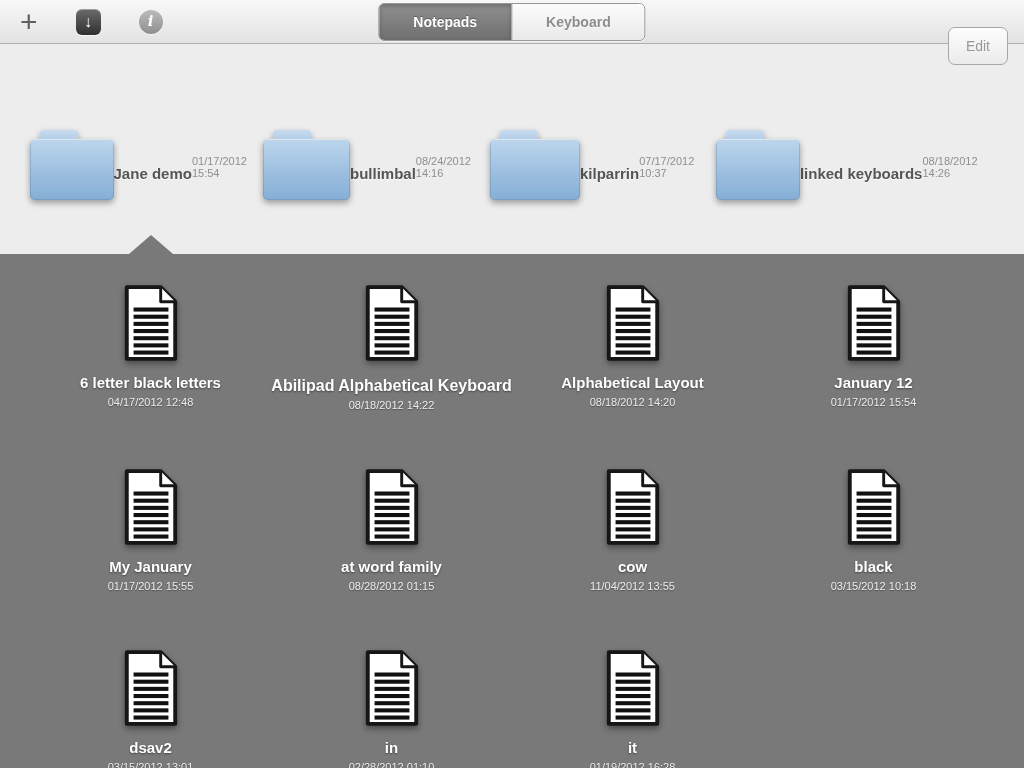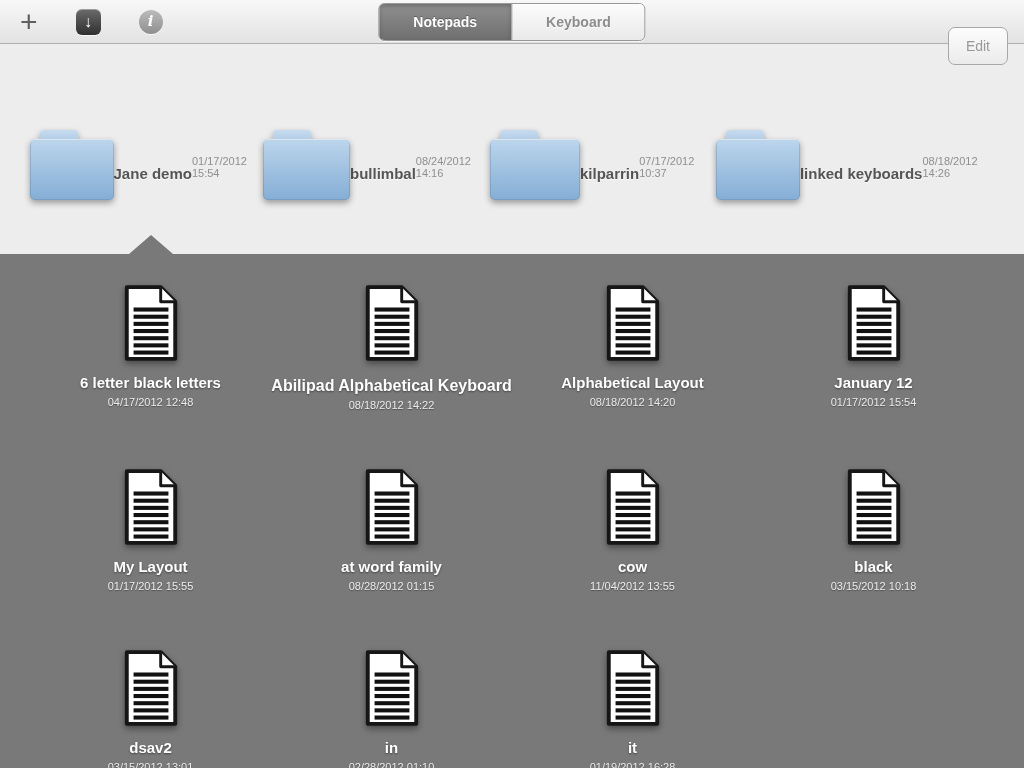--- a/index.html
+++ b/index.html
@@ -245,21 +245,21 @@
     <g fill="#111111">
       <rect x="14" y="24" width="36" height="4.2"></rect>
       <rect x="14" y="31.4" width="36" height="4.2"></rect>
       <rect x="14" y="38.8" width="36" height="4.2"></rect>
       <rect x="14" y="46.2" width="36" height="4.2"></rect>
       <rect x="14" y="53.6" width="36" height="4.2"></rect>
       <rect x="14" y="61" width="36" height="4.2"></rect>
       <rect x="14" y="68.4" width="36" height="4.2"></rect>
     </g>
   </svg>
-          <div class="doc-name">My Layout</div>
+          <div class="doc-name">My January</div>
           <div class="doc-date">01/17/2012 15:55</div>
         </div>
         <div class="doc-item">
           <svg width="62" height="78" viewBox="0 0 64 80" aria-hidden="true">
     <path d="M7 3 H42 L57 18 V77 H7 Z" fill="#ffffff" stroke="#161616" stroke-width="4" stroke-linejoin="round"></path>
     <path d="M42 3 V18 H57" fill="#ffffff" stroke="#161616" stroke-width="3" stroke-linejoin="round"></path>
     <g fill="#111111">
       <rect x="14" y="24" width="36" height="4.2"></rect>
       <rect x="14" y="31.4" width="36" height="4.2"></rect>
       <rect x="14" y="38.8" width="36" height="4.2"></rect>

